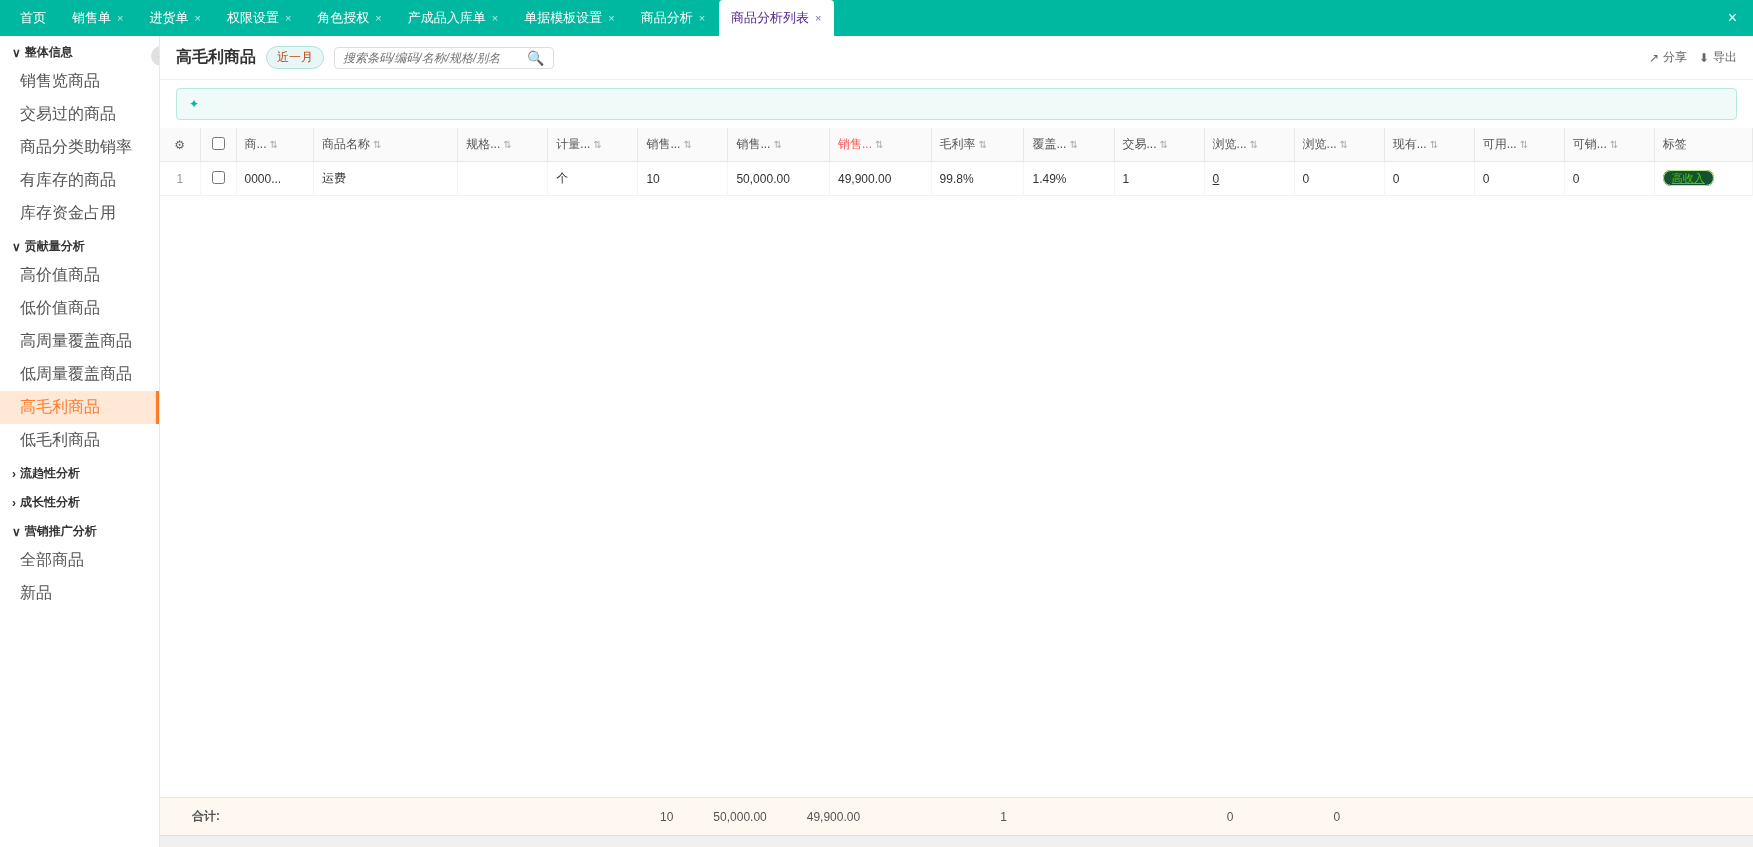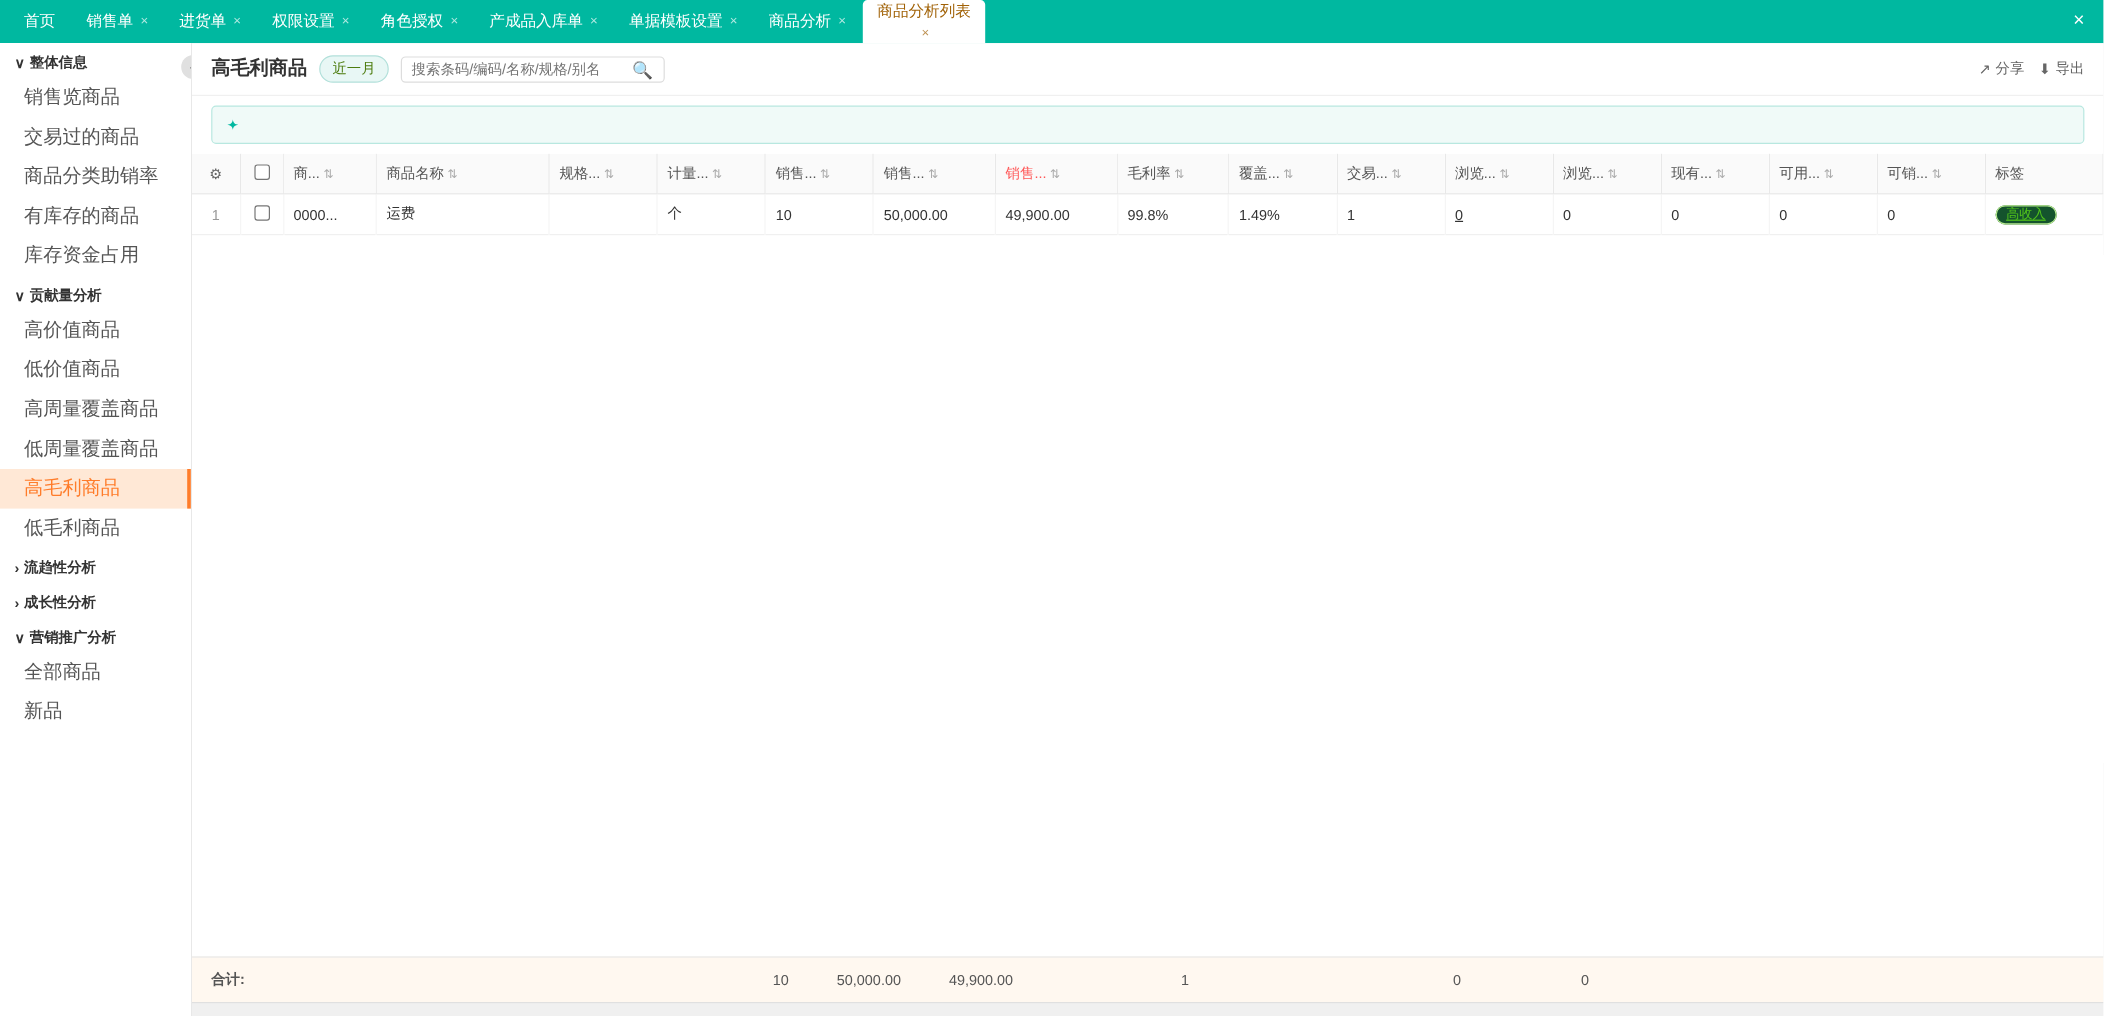--- a/index.html
+++ b/index.html
@@ -18,21 +18,21 @@
       color: #fff;
       padding: 0 12px;
       height: 36px;
       display: flex;
       align-items: center;
       cursor: pointer;
       font-size: 13px;
       white-space: nowrap;
       gap: 4px;
     }
-    .top-nav .nav-item.active { background: #fff; color: #a16207; border-radius: 4px 4px 0 0; flex-direction: column; }
+    .top-nav .nav-item.active { background: #fff; color: #4c1d95; border-radius: 4px 4px 0 0; }
     .top-nav .nav-item .close-x {
       font-size: 11px;
       opacity: 0.7;
       margin-left: 2px;
     }
     .top-nav .spacer { flex: 1; }
     .top-nav .window-close {
       color: #fff;
       font-size: 16px;
       cursor: pointer;
@@ -110,21 +110,21 @@
       gap: 10px;
       border-bottom: 1px solid #f0f0f0;
     }
     .page-title-text {
       font-size: 16px;
       font-weight: bold;
       color: #333;
     }
     .filter-btn {
       background: #e8f7f5;
-      color: #4d7c0f;
+      color: #c2410c;
       border: 1px solid #b2e0da;
       border-radius: 12px;
       padding: 2px 10px;
       font-size: 12px;
       cursor: pointer;
     }
     .search-box {
       display: flex;
       align-items: center;
       border: 1px solid #ddd;
@@ -132,20 +132,21 @@
       padding: 2px 8px;
       gap: 4px;
       flex: 0 0 220px;
     }
     .search-box input {
       border: none;
       outline: none;
       font-size: 12px;
       width: 180px;
       color: #999;
+      font-style: italic;
     }
     .header-actions {
       margin-left: auto;
       display: flex;
       gap: 12px;
     }
     .action-btn {
       color: #666;
       font-size: 12px;
       cursor: pointer;
@@ -212,21 +213,21 @@
       padding: 1px 8px;
       font-size: 11px;
       text-decoration: underline;
     }
     .underline-link { text-decoration: underline; color: #333; cursor: pointer; }
 
     
     .table-footer {
       border-top: 1px solid #e8e8e8;
       background: #fff8f0;
-      padding: 8px 16px;
+      padding: 8px 32px;
       display: flex;
       align-items: center;
       font-size: 12px;
       color: #555;
       gap: 20px;
       min-height: 38px;
     }
     .footer-label { font-weight: bold; }
 
     

